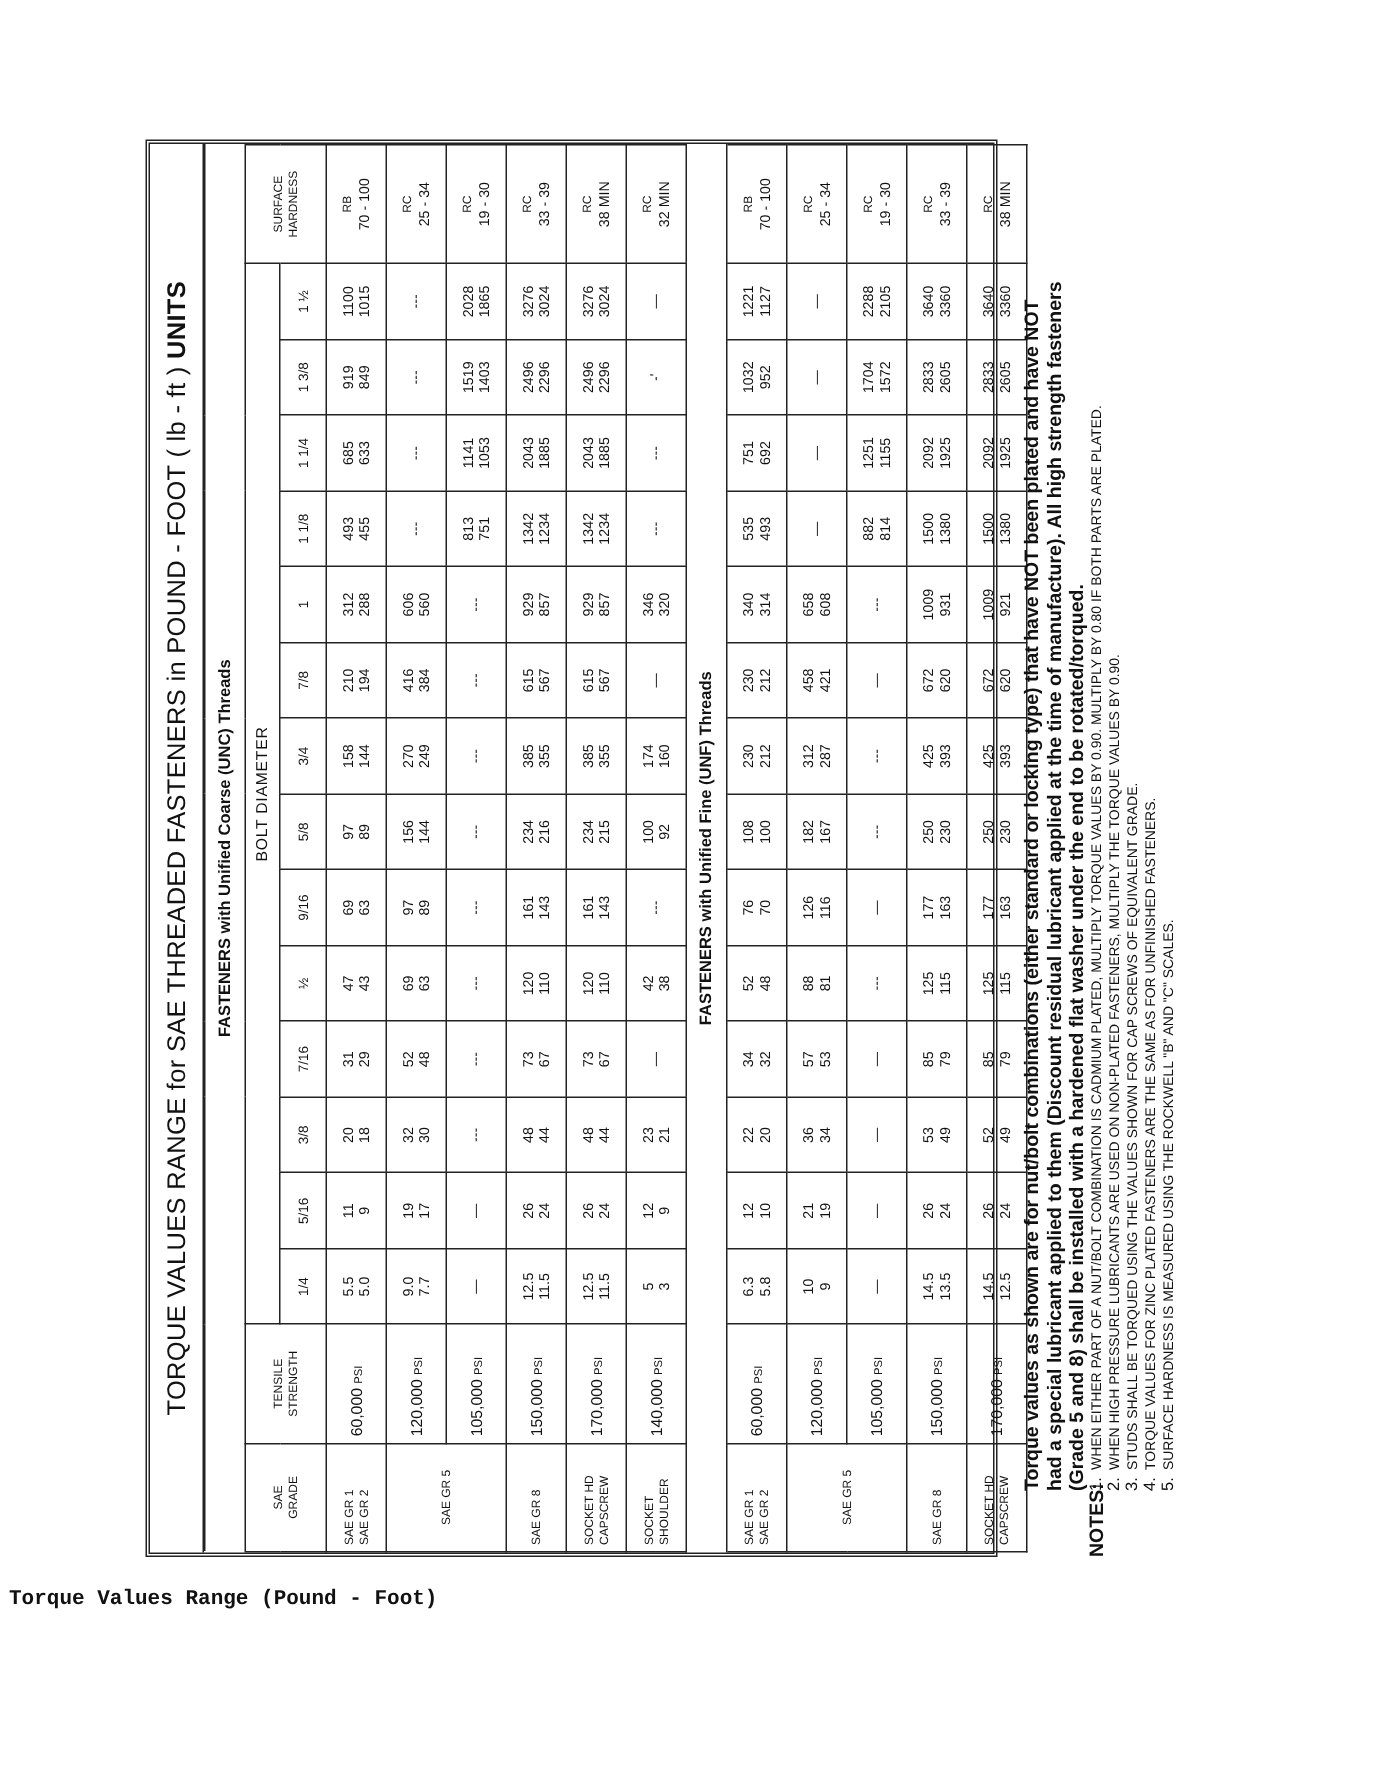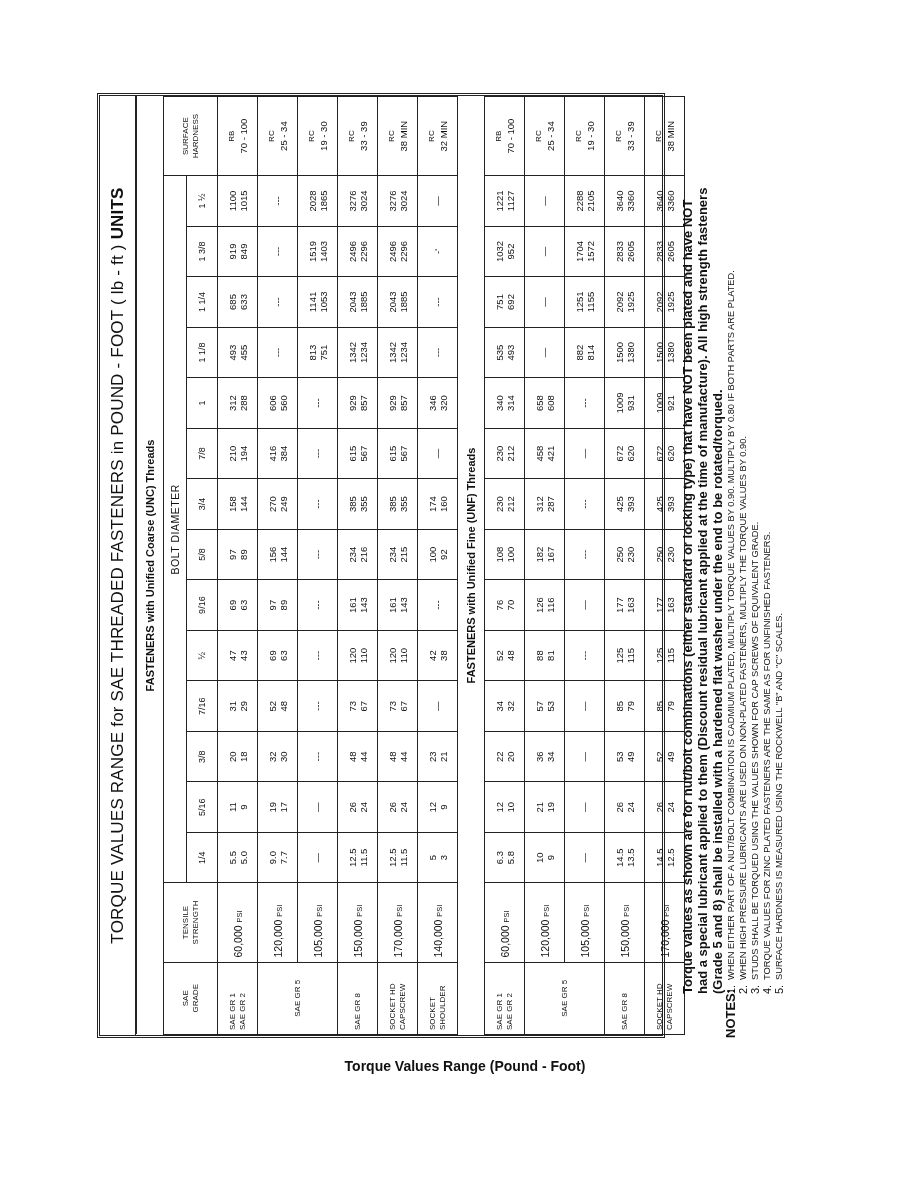--- a/index.html
+++ b/index.html
@@ -38,22 +38,22 @@
   .psi small { font-size: 7.5px; }
   .surf { font-size: 9.5px; line-height: 12px; }
   .surf .s1 { font-size: 8px; }
   
   .notes { position: absolute; left: 0; top: 583px; width: 945px; height: 100px; }
   .lead { font-weight: bold; font-size: 13px; line-height: 15px; padding-left: 44px; }
   .nrow { display: flex; font-size: 9.3px; line-height: 12px; }
   .nlabel { width: 44px; font-weight: bold; font-size: 13px; line-height: 12px; }
   .nnum { width: 14px; font-size: 11px; }
   .caption {
-    position: absolute; left: 0; width: 918px; top: 1058px; text-align: center;
-    font-weight: bold; font-size: 14px;
+    position: absolute; left: 0; width: 918px; top: 1058px; 
+    font-weight: bold; font-size: 14px; font-family: Liberation Mono, monospace;
   }
   .caption span { position: relative; left: 6px; }
 </style>
 </head>
 <body>
 
 <div class="rot">
   <div class="frame">
     <div class="title">
       <span>TORQUE VALUES RANGE for SAE THREADED FASTENERS  in POUND  - FOOT ( lb - ft ) </span>&nbsp;<b>UNITS</b>

